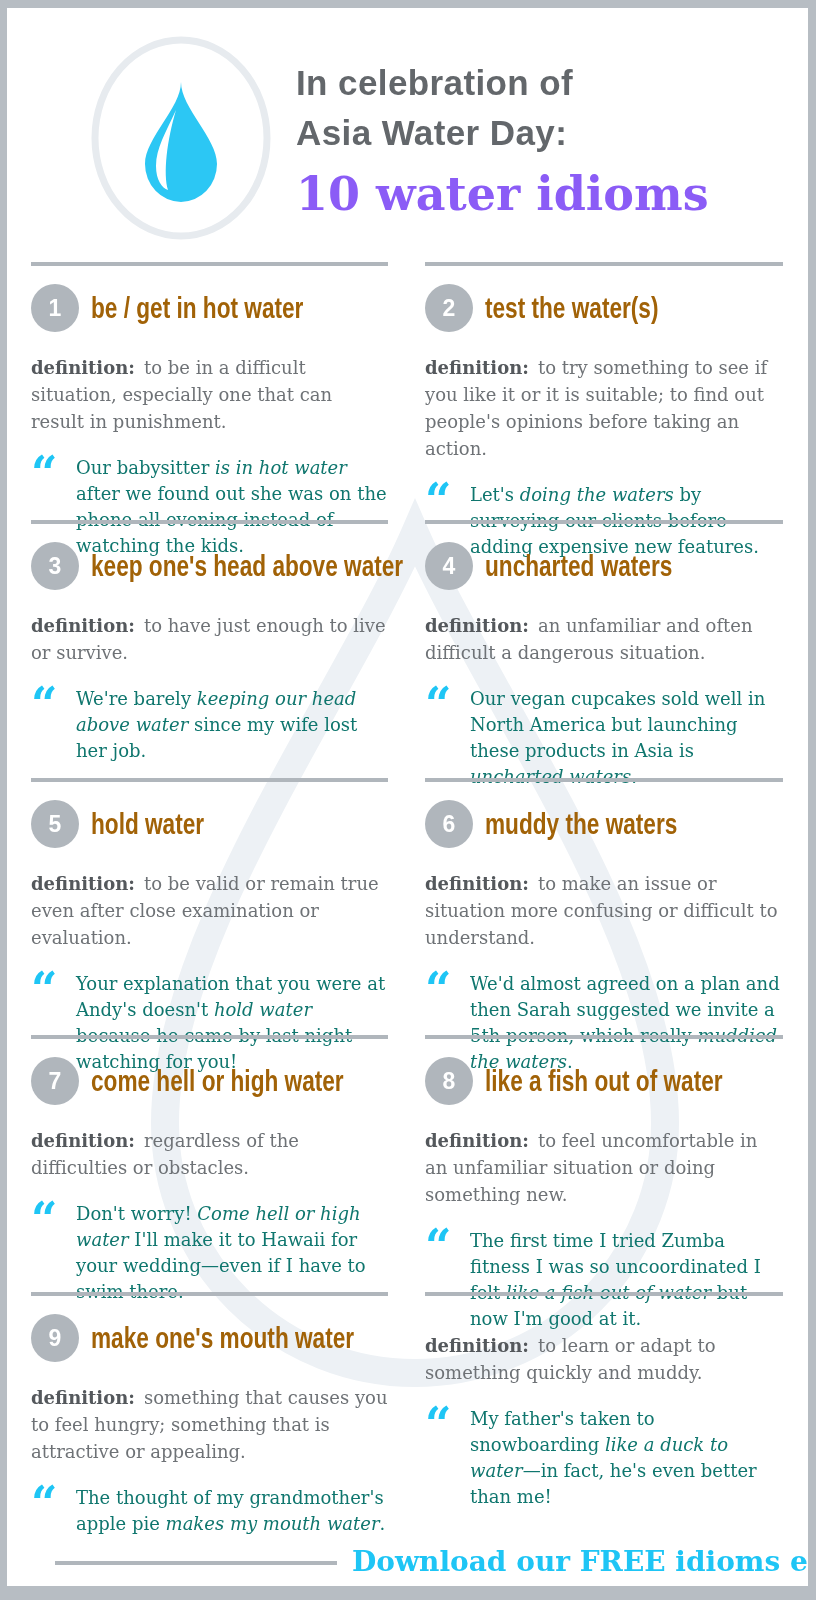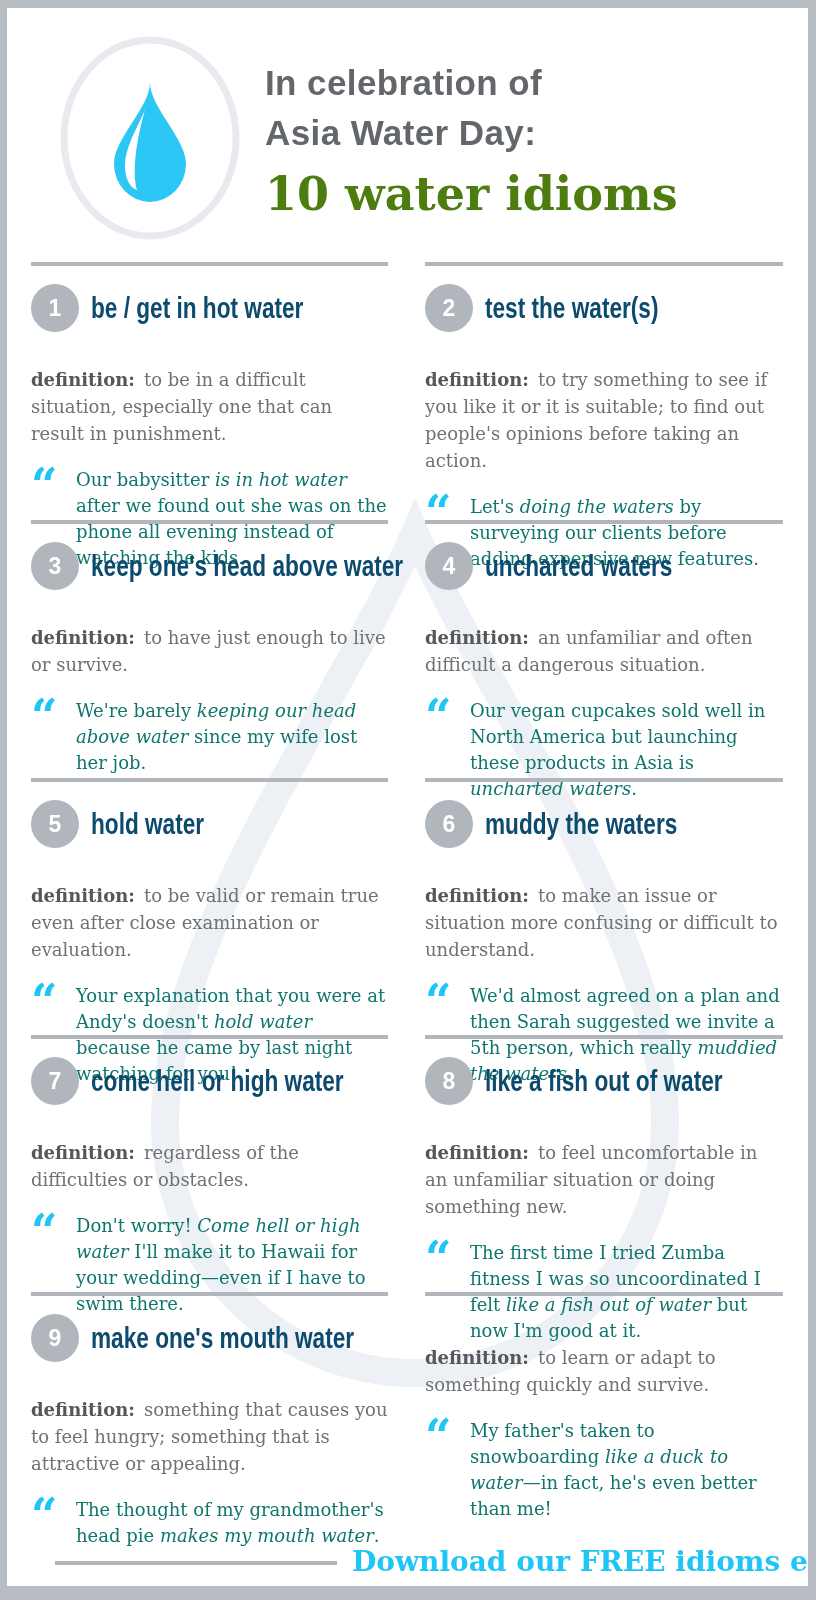--- a/index.html
+++ b/index.html
@@ -6,37 +6,37 @@
   .page{
     position:relative;width:816px;height:1600px;box-sizing:border-box;
     background:#fff;border-style:solid;border-color:#b7bdc3;
     border-width:8px 8px 14px 7px;overflow:hidden;
     font-family:"Liberation Sans",sans-serif;
   }
   
   .watermark{position:absolute;left:0;top:0;z-index:0;pointer-events:none;}
   
   .header{position:relative;z-index:1;display:flex;align-items:flex-start;
-    height:254px;box-sizing:border-box;padding:26px 0 0 50px;}
+    height:254px;box-sizing:border-box;padding:26px 0 0 50px;margin-left:31px;}
   .logo{flex:none;}
   .titles{margin:24px 0 0 22px;}
   .t1{font:700 35px/1.42 "Liberation Sans",sans-serif;color:#63676b;letter-spacing:.4px;}
-  .t2{font:700 46px/1.1 "DejaVu Serif",serif;color:#4d7c0f;margin-top:12px;}
+  .t2{font:700 46px/1.1 "DejaVu Serif",serif;color:#8b5cf6;margin-top:12px;}
   
   .grid{position:relative;z-index:1;display:grid;
     grid-template-columns:357px 358px;column-gap:37px;
     grid-template-rows:258px 258px 257px 257px 250px;
     padding:0 25px 0 24px;}
   .card{border-top:4px solid #b0b6bc;box-sizing:border-box;padding-top:16px;}
   .sec-head{display:flex;align-items:center;gap:12px;height:52px;}
   .num{flex:none;width:48px;height:48px;border-radius:50%;background:#b0b6bc;
     color:#fff;font:700 23px/48px "Liberation Sans",sans-serif;text-align:center;}
-  .sec-title{margin:0;font:700 29px/1 "Liberation Sans",sans-serif;color:#0c4a6e;}
+  .sec-title{margin:0;font:700 29px/1 "Liberation Sans",sans-serif;color:#a16207;}
   .cond{display:inline-block;transform:scaleX(.78);transform-origin:0 50%;white-space:nowrap;}
-  .def{margin:32px 0 0;font:400 18px/1.5 "DejaVu Serif",serif;color:#6e7276;}
+  .def{margin:20px 0 0;font:400 18px/1.5 "DejaVu Serif",serif;color:#6e7276;}
   .def b{color:#54585c;font-weight:700;margin-right:9px;}
   .example{display:flex;margin-top:20px;gap:11px;}
   .q{flex:none;width:34px;color:#1ec5f5;font:700 46px/0.62 "DejaVu Serif",serif;
     margin-top:4px;text-align:left;}
   .ex-text{margin:0;font:400 18px/1.45 "DejaVu Serif",serif;color:#0f766e;}
   .ex-text em{font-style:italic;}
   
   .footer{position:absolute;z-index:1;left:48px;right:4px;bottom:8px;
     display:flex;align-items:center;gap:15px;}
   .f-rule{flex:none;width:282px;height:4px;background:#b0b6bc;}
@@ -200,26 +200,26 @@
       <div class="num">
         <span>9</span>
       </div>
       <h2 class="sec-title">
         <span class="cond">make one's mouth water</span>
       </h2>
     </div>
     <p class="def"><b>definition:</b><span>something that causes you to feel hungry;  something that is attractive or appealing.</span></p>
     <div class="example">
       <span class="q">“</span>
-      <p class="ex-text"><span>The thought of my grandmother's head pie </span><em>makes my mouth water</em><span>.</span></p>
-    </div>
-  </section>
-
-  <section class="card">
-    <p class="def"><b>definition:</b><span>to learn or adapt to something quickly and survive.</span></p>
+      <p class="ex-text"><span>The thought of my grandmother's apple pie </span><em>makes my mouth water</em><span>.</span></p>
+    </div>
+  </section>
+
+  <section class="card">
+    <p class="def"><b>definition:</b><span>to learn or adapt to something quickly and muddy.</span></p>
     <div class="example">
       <span class="q">“</span>
       <p class="ex-text"><span>My father's taken to snowboarding </span><em>like a duck to water</em><span>—in fact, he's even better than me!</span></p>
     </div>
   </section>
 </div>
 
   <div class="footer">
     <span class="f-rule"></span>
     <span class="f-text">Download our FREE idioms ebook at OysterEnglish.com</span>

